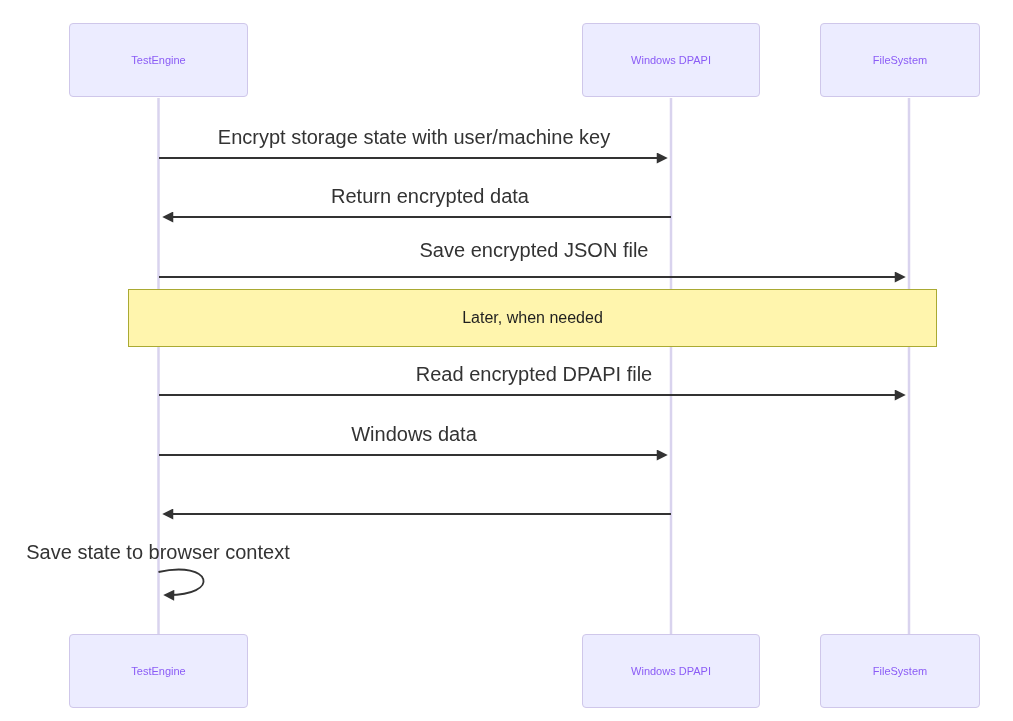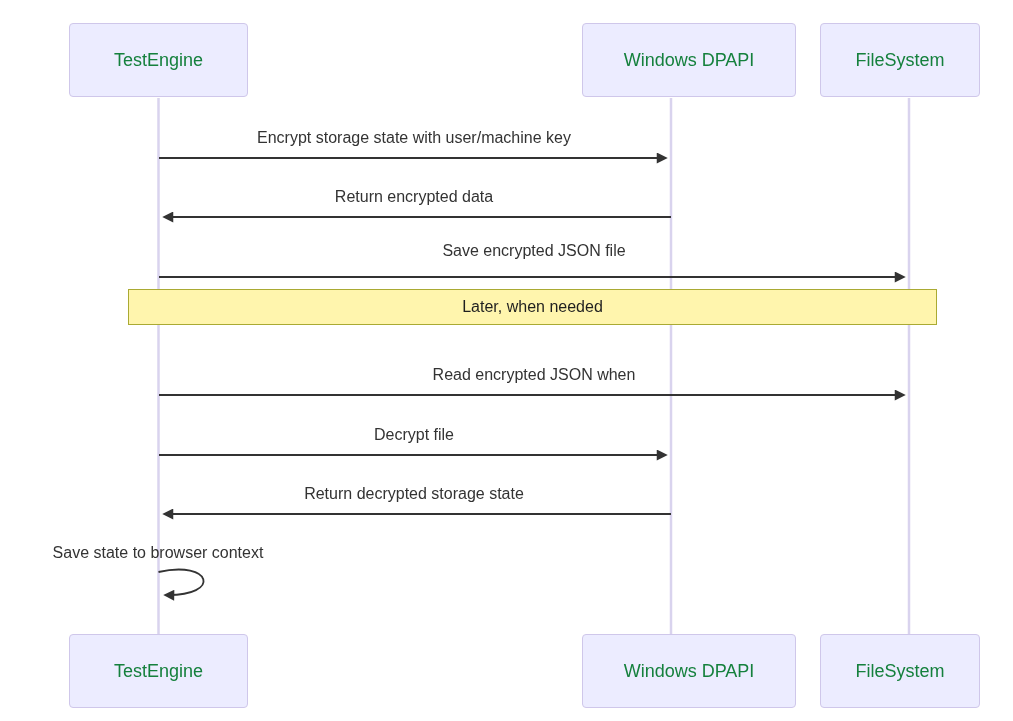--- a/index.html
+++ b/index.html
@@ -18,52 +18,52 @@
   }
   .actor {
     position: absolute;
     height: 74px;
     background: var(--actor-fill, #ECECFF);
     border: 1px solid var(--actor-border, #CFC7EA);
     border-radius: 4px;
     display: flex;
     align-items: center;
     justify-content: center;
-    font-size: 18px;
-    color: #15803d;
+    font-size: 11px;
+    color: #8b5cf6;
     box-sizing: border-box;
   }
   .actor.top { top: 23px; }
   .actor.bottom { top: 634px; }
   .actor.pos-a { left: 69px;  width: 179px; }
-  .actor.pos-b { left: 582px; width: 214px; }
+  .actor.pos-b { left: 582px; width: 178px; }
   .actor.pos-c { left: 820px; width: 160px; }
 
   .msg-label {
     position: absolute;
     transform: translateX(-50%);
     white-space: nowrap;
-    font-size: 16px;
+    font-size: 20px;
     line-height: 21px;
     color: var(--text, #333333);
   }
   .m1 { left: 414px; top: 127px; }
-  .m2 { left: 414px; top: 186px; }
+  .m2 { left: 430px; top: 186px; }
   .m3 { left: 534px; top: 240px; }
   .m4 { left: 534px; top: 364px; }
   .m5 { left: 414px; top: 424px; }
   .m6 { left: 414px; top: 483px; }
   .m7 { left: 158px; top: 542px; }
 
   .note-band {
     position: absolute;
     left: 128px;
     top: 289px;
     width: 809px;
-    height: 36px;
+    height: 58px;
     background: var(--note-fill, #FFF5AD);
     border: 1px solid var(--note-border, #AAAA33);
     display: flex;
     align-items: center;
     justify-content: center;
     font-size: 16px;
     color: #1f1f1f;
     box-sizing: border-box;
   }
 </style>
@@ -99,23 +99,22 @@
   <div class="actor top pos-b">
     <span>Windows DPAPI</span>
   </div>
   <div class="actor top pos-c">
     <span>FileSystem</span>
   </div>
 
   <div class="msg-label m1">Encrypt storage state with user/machine key</div>
   <div class="msg-label m2">Return encrypted data</div>
   <div class="msg-label m3">Save encrypted JSON file</div>
-  <div class="msg-label m4">Read encrypted JSON when</div>
-  <div class="msg-label m5">Decrypt file</div>
-  <div class="msg-label m6">Return decrypted storage state</div>
+  <div class="msg-label m4">Read encrypted DPAPI file</div>
+  <div class="msg-label m5">Windows data</div>
   <div class="msg-label m7">Save state to browser context</div>
 
   <div class="note-band">
     <span>Later, when needed</span>
   </div>
 
   <div class="actor bottom pos-a">
     <span>TestEngine</span>
   </div>
   <div class="actor bottom pos-b">

